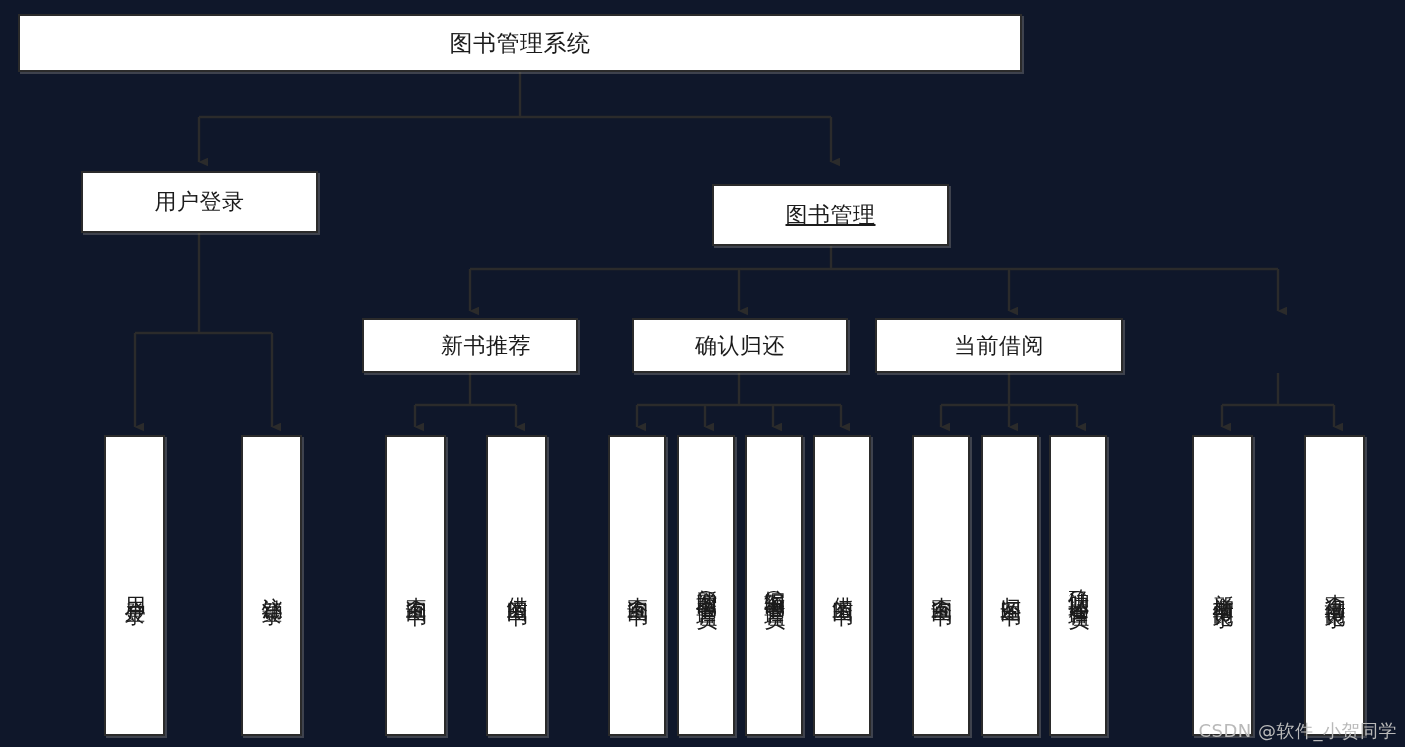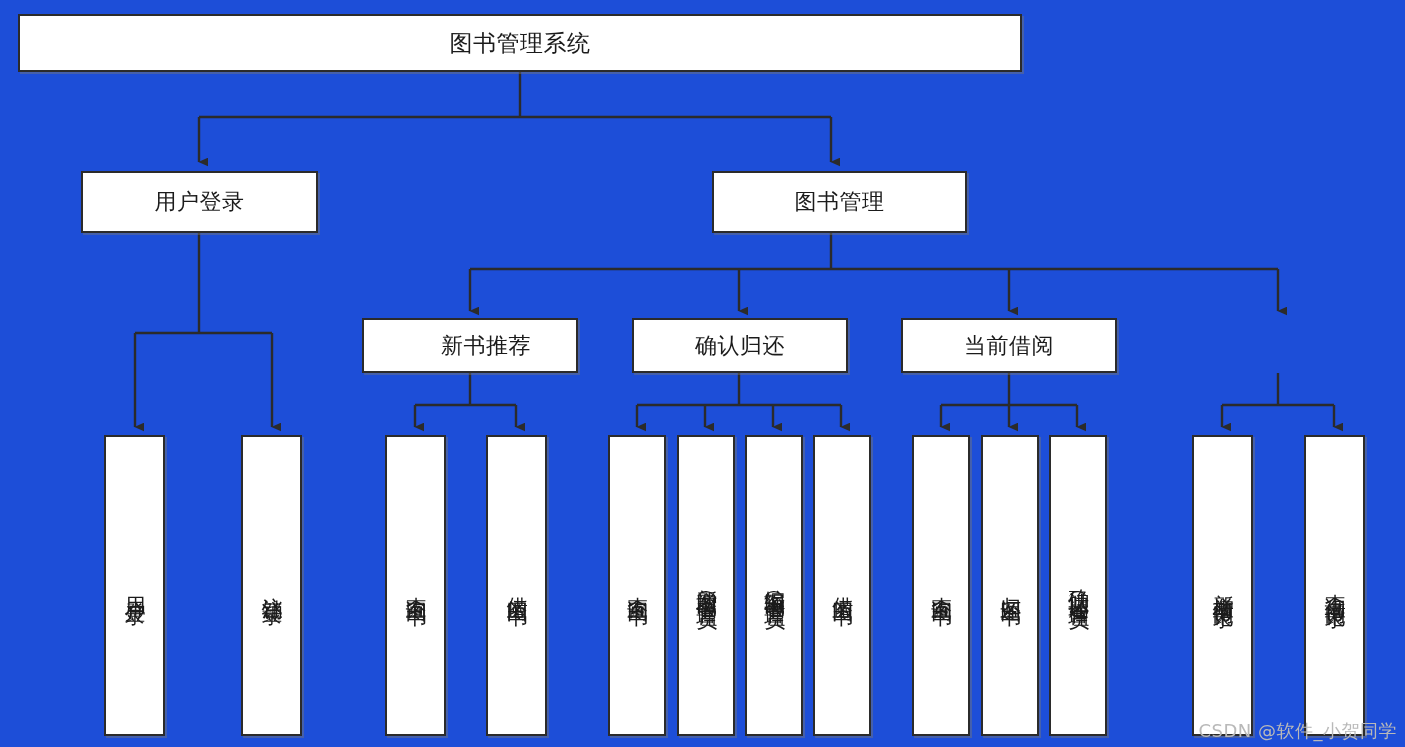--- a/index.html
+++ b/index.html
@@ -8,21 +8,21 @@
     padding: 0;
     background: #ffffff;
   }
   body {
     font-family: "DejaVu Sans", "Liberation Sans", sans-serif;
   }
   #diagram-root {
     position: relative;
     width: 1405px;
     height: 747px;
-    background: #1d4ed8;
+    background: #0f172a;
     overflow: hidden;
   }
   #diagram-svg {
     position: absolute;
     left: 0;
     top: 0;
     width: 1405px;
     height: 747px;
   }
   
@@ -135,33 +135,33 @@
   </svg>
 
   <div class="node horiz root shadowed" style="left:18px; top:14px; width:1004px; height:58px;">
     <span class="node-label">图书管理系统</span>
   </div>
 
   <div class="node horiz shadowed" style="left:81px; top:171px; width:237px; height:62px;">
     <span class="node-label">用户登录</span>
   </div>
 
-  <div class="node horiz shadowed" style="left:712px; top:171px; width:255px; height:62px;">
+  <div class="node horiz shadowed" style="left:712px; top:184px; width:237px; height:62px;text-decoration:underline;">
     <span class="node-label">图书管理</span>
   </div>
 
   <div class="node horiz shadowed" style="left:362px; top:318px; width:216px; height:55px;padding-left:32px;">
     <span class="node-label">新书推荐</span>
   </div>
 
   <div class="node horiz shadowed" style="left:632px; top:318px; width:216px; height:55px;">
     <span class="node-label">确认归还</span>
   </div>
 
-  <div class="node horiz shadowed" style="left:901px; top:318px; width:216px; height:55px;">
+  <div class="node horiz shadowed" style="left:875px; top:318px; width:248px; height:55px;">
     <span class="node-label">当前借阅</span>
   </div>
 
 
   <div class="node vert shadowed" style="left:104px; top:435px; width:61px; height:301px;">
     <span class="node-label">用户登录</span>
   </div>
 
   <div class="node vert shadowed" style="left:241px; top:435px; width:61px; height:301px;">
     <span class="node-label">注销登录</span>

